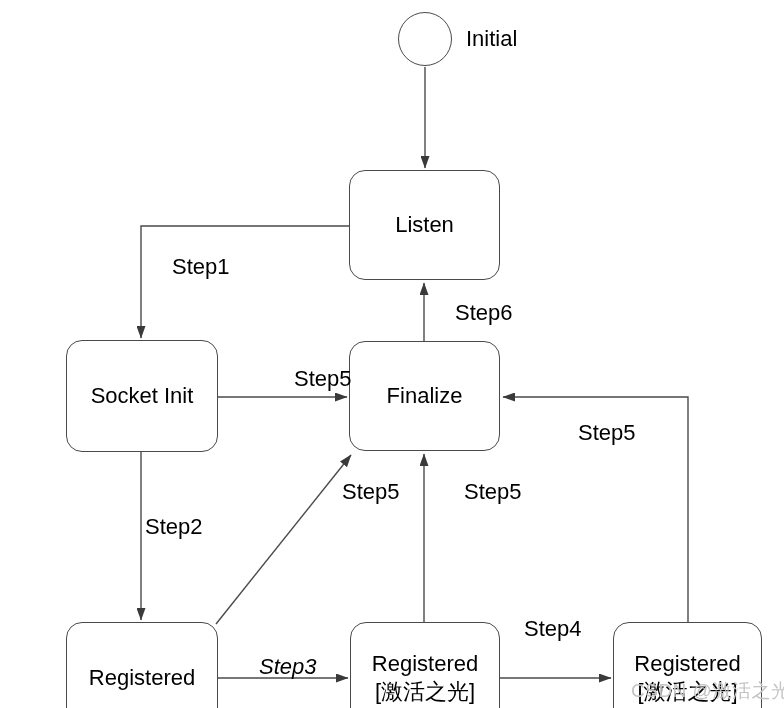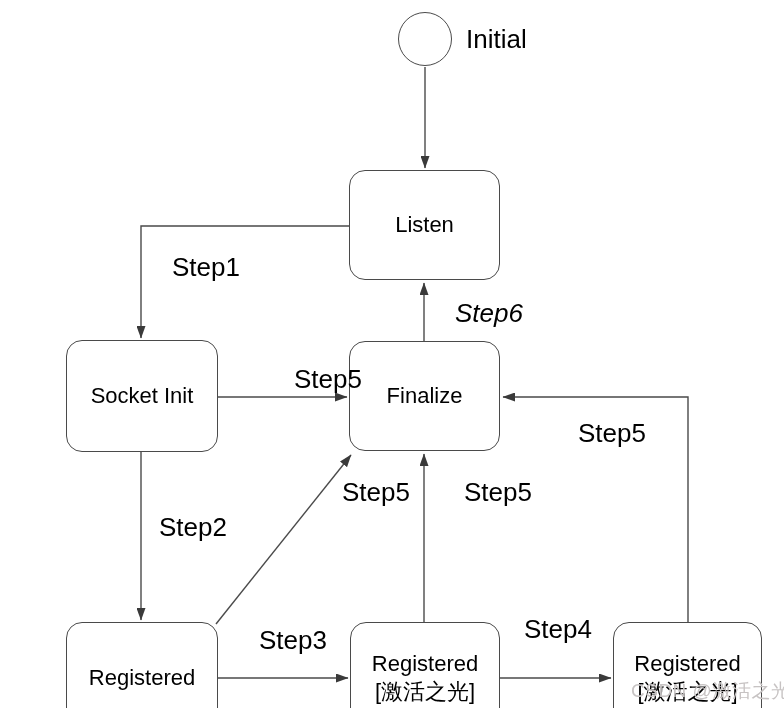--- a/index.html
+++ b/index.html
@@ -29,21 +29,21 @@
     position:absolute;
     box-sizing:border-box;
     width:54px; height:54px;
     border:1.5px solid #4a4a4a;
     border-radius:50%;
     background:#fff;
     z-index:1;
   }
   .node-label, .edge-label {
     position:absolute;
-    font-size:26px; line-height:26px;
+    font-size:22px; line-height:26px;
     white-space:nowrap;
     z-index:4;
   }
   .watermark {
     position:absolute;
     left:631px; top:680px;
     font-size:19px; line-height:22px;
     color:#c7c3c3;
     white-space:nowrap;
     z-index:2;
@@ -54,24 +54,24 @@
   #state-socket-init   { left:66px;  top:340px; width:152px; height:112px; }
   #state-finalize      { left:349px; top:341px; width:151px; height:110px; }
   #state-reg-auth      { left:66px;  top:622px; width:152px; height:112px; }
   #state-reg-confirm   { left:350px; top:622px; width:150px; height:112px; }
   #state-reg-route     { left:613px; top:622px; width:149px; height:112px; }
   #initial-node        { left:398px; top:12px; }
   
   #label-initial  { left:466px; top:26px; }
   #label-step1    { left:172px; top:254px; }
   #label-step5-a  { left:294px; top:366px; }
-  #label-step6    { left:455px; top:300px;font-style:italic; }
-  #label-step2    { left:159px; top:514px; }
+  #label-step6    { left:455px; top:300px; }
+  #label-step2    { left:145px; top:514px; }
   #label-step5-b  { left:342px; top:479px; }
-  #label-step3    { left:259px; top:627px; }
+  #label-step3    { left:259px; top:654px;font-style:italic; }
   #label-step5-c  { left:464px; top:479px; }
   #label-step4    { left:524px; top:616px; }
   #label-step5-d  { left:578px; top:420px; }
 </style>
 </head>
 <body>
 
 <div class="canvas">
 
   <svg class="connectors" width="784" height="708" viewBox="0 0 784 708">

